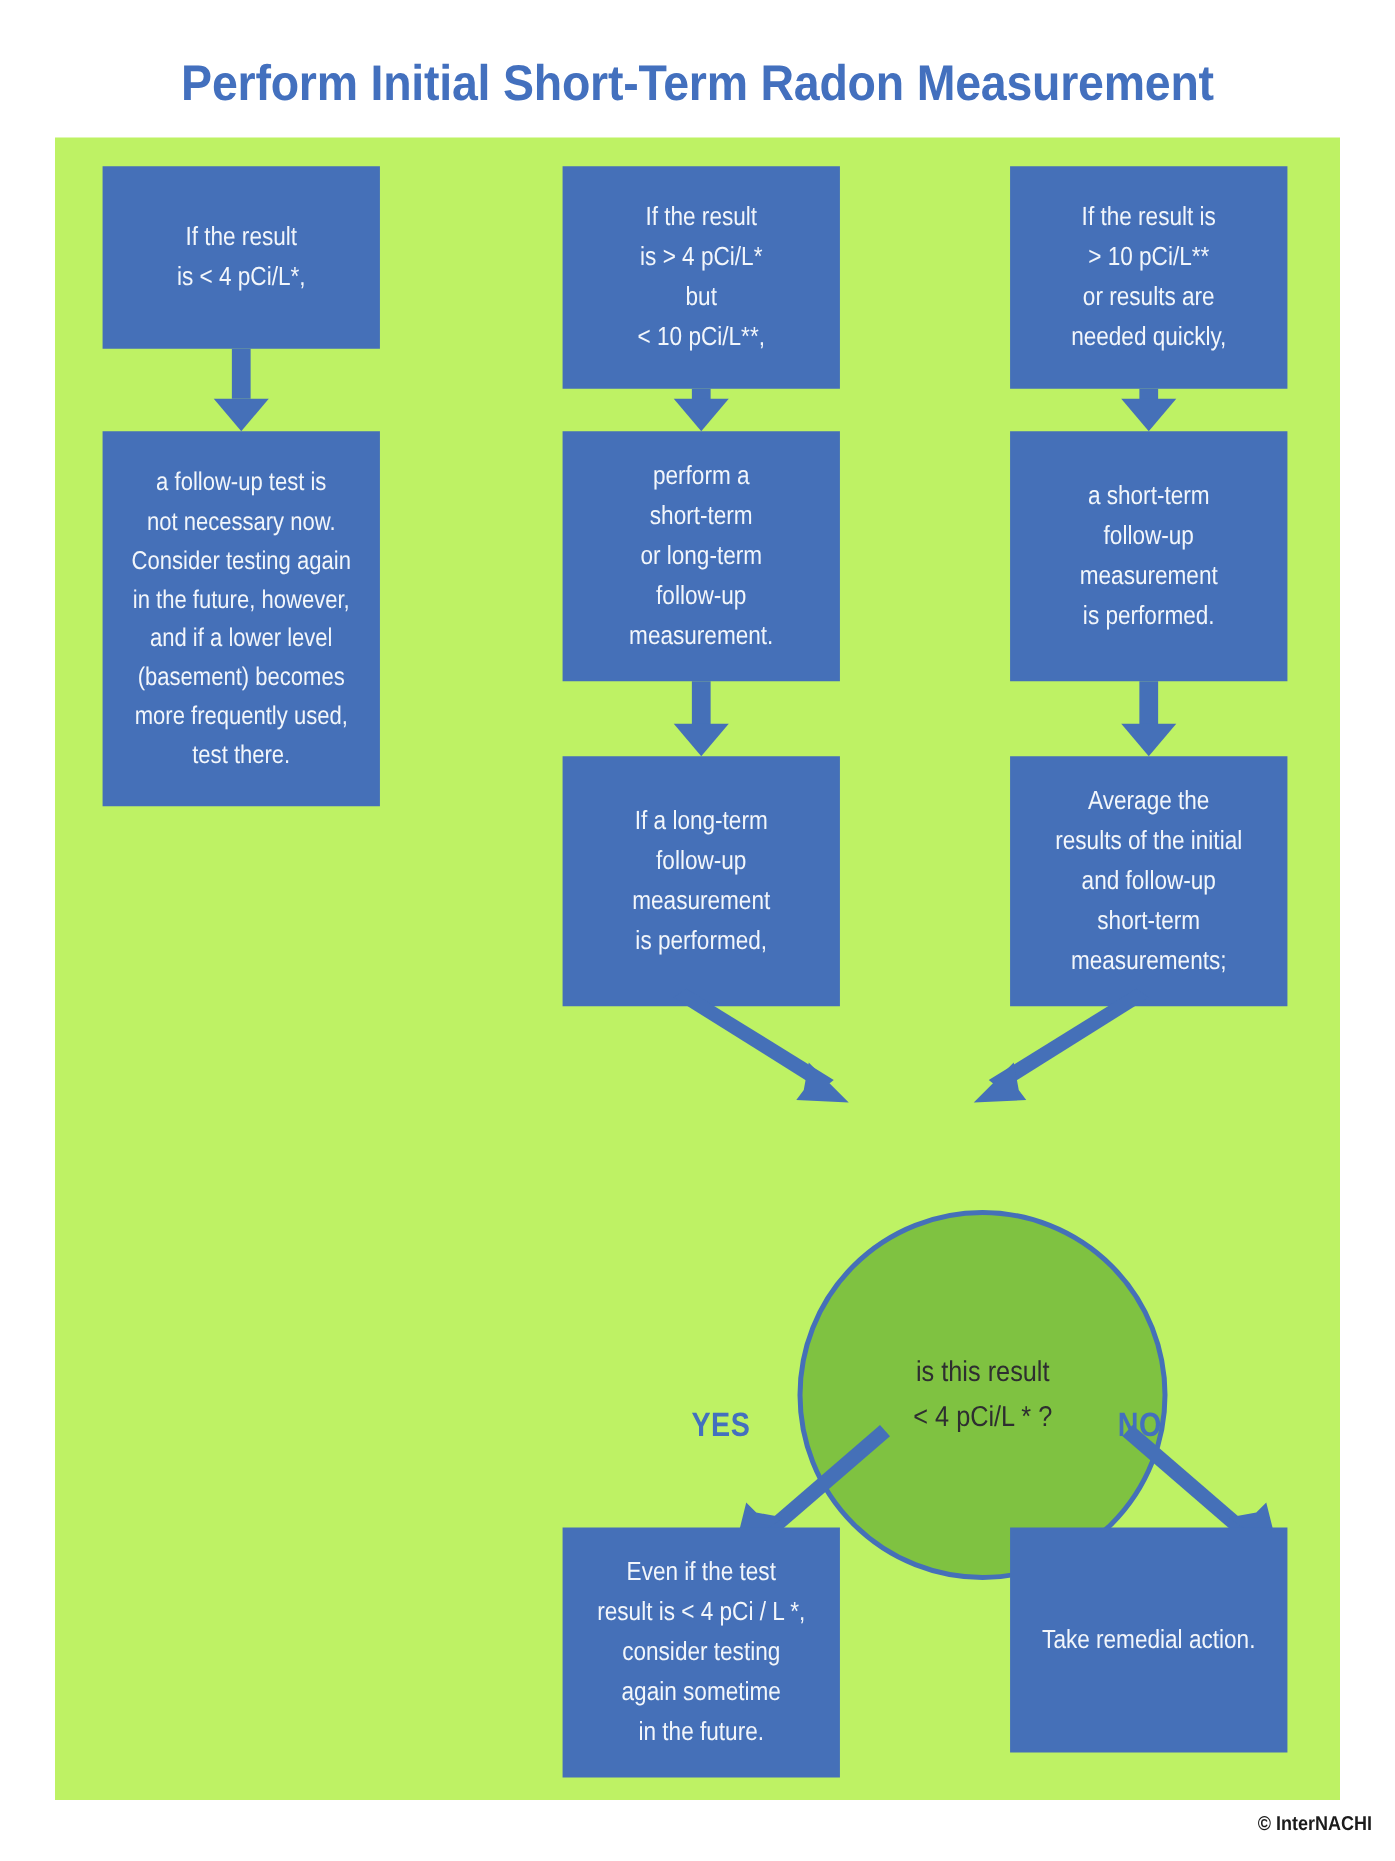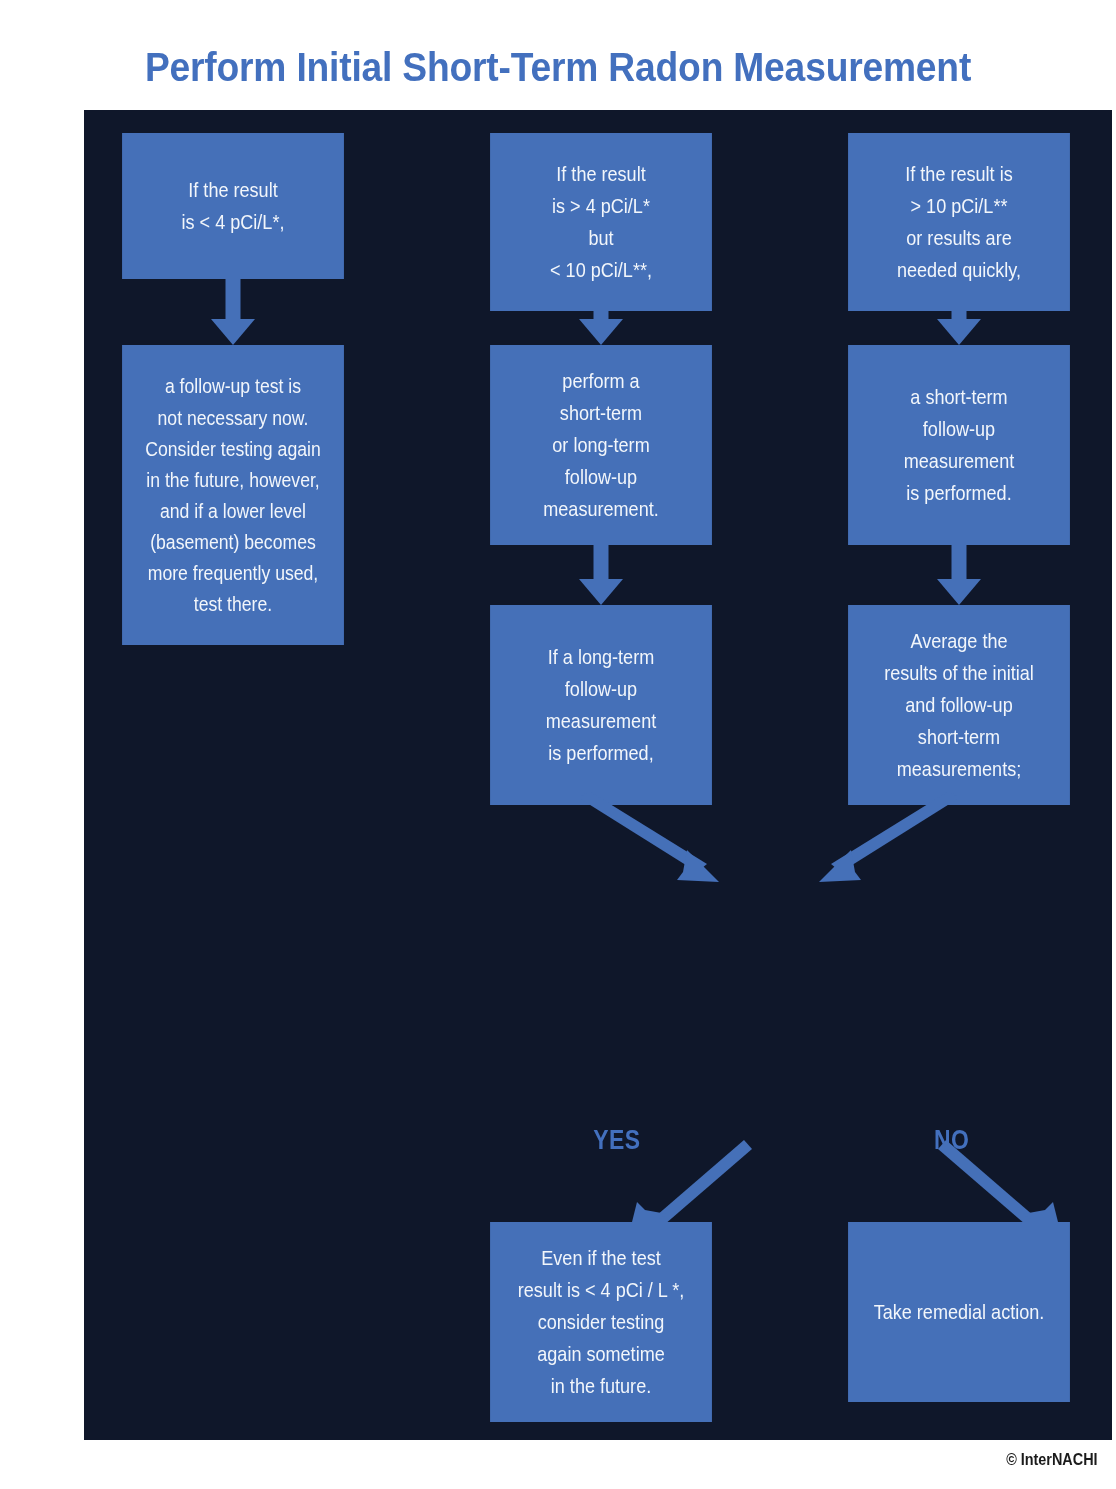--- a/index.html
+++ b/index.html
@@ -30,22 +30,21 @@
     transform-origin: center center;
     white-space: nowrap;
   }
 
   #panel {
     position: absolute;
     left: 44px;
     top: 110px;
     width: 1028px;
     height: 1330px;
-    background: #0f172a;
-    margin-left: 40px;
+    background: #bef264;
   }
 
   .node {
     position: absolute;
     background: #4570B8;
     color: #F2F6FB;
     display: flex;
     align-items: center;
     justify-content: center;
     text-align: center;
@@ -239,20 +238,24 @@
     </g>
   </svg>
 
   <svg class="diag" style="left:715px; top:688px;" width="160" height="90" viewBox="0 0 160 90">
     <g fill="#4570B8" stroke="none">
       <polygon points="160,0 150,-7 32,66 42,74"></polygon>
       <polygon points="52,52 20,84 62,82 56,74"></polygon>
     </g>
   </svg>
 
+  <div id="circle">
+    <span class="txt">is this result
+&lt; 4 pCi/L * ?</span>
+  </div>
 
   <div class="branch-label" style="left:505px; top:1015px;">YES</div>
 
   <div class="branch-label" style="left:847px; top:1015px;">NO</div>
 
   <svg class="diag" style="left:535px; top:1030px;" width="130" height="110" viewBox="0 0 130 110">
     <g fill="#4570B8" stroke="none">
       <polygon points="125,0 133,9 38,91 30,82"></polygon>
       <polygon points="48,74 8,102 18,62 26,70"></polygon>
     </g>

